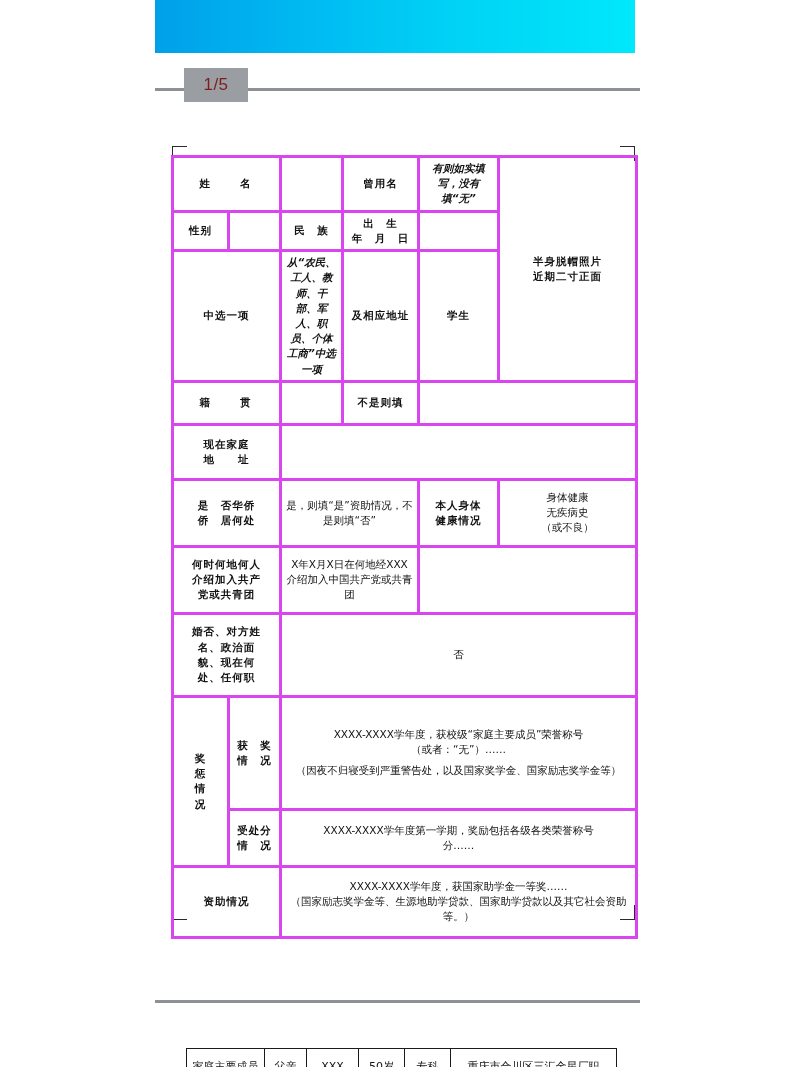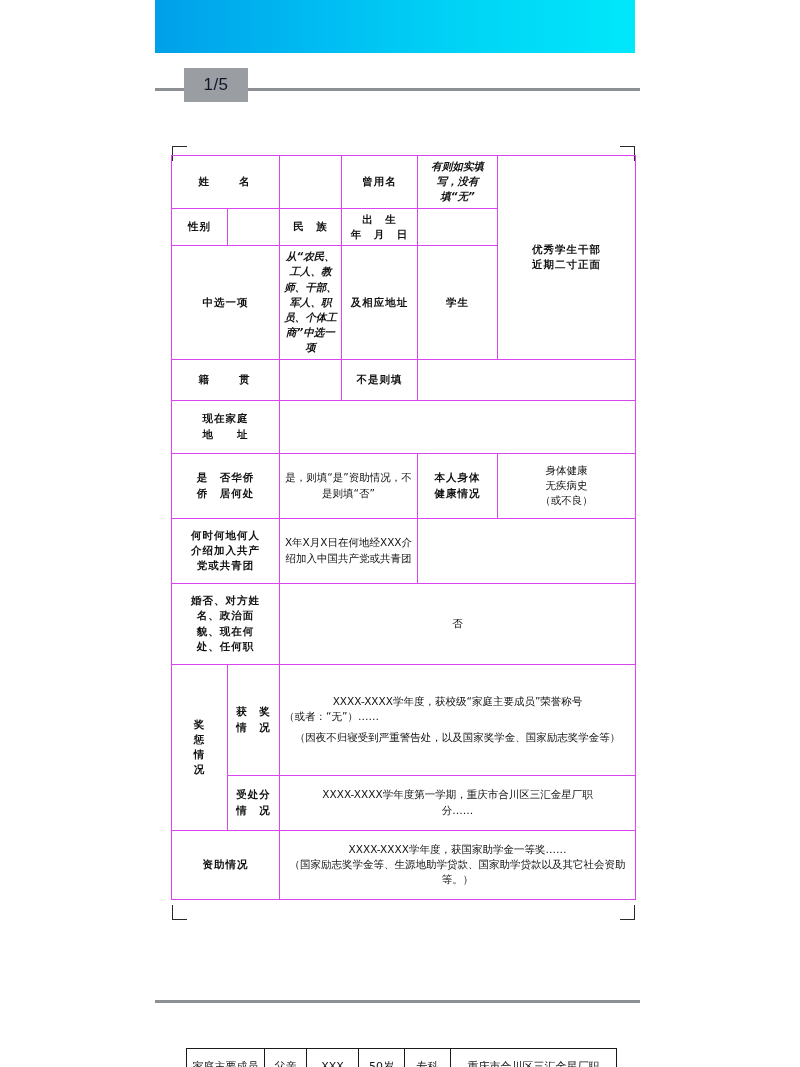--- a/index.html
+++ b/index.html
@@ -40,21 +40,21 @@
   .page-chip {
     position: absolute;
     left: 184px;
     top: 68px;
     width: 64px;
     height: 34px;
     background: #9a9ea3;
     display: flex;
     align-items: center;
     justify-content: center;
-    color: #0f172a;
+    color: #7f1d1d;
     font-size: 17px;
     letter-spacing: 0.5px;
     font-family: "Liberation Sans", sans-serif;
   }
   .bottom-bar {
     position: absolute;
     left: 155px;
     top: 1000px;
     width: 485px;
     height: 3px;
@@ -79,21 +79,21 @@
     top: 155px;
     width: 464px;
   }
   table.form {
     width: 464px;
     border-collapse: collapse;
     table-layout: fixed;
     font-family: "DejaVu Sans", "Liberation Sans", sans-serif;
   }
   table.form td {
-    border: 1px solid #d946ef;
+    border: 3px solid #d946ef;
     padding: 3px 4px;
     vertical-align: middle;
     text-align: center;
     font-size: 10.5px;
     line-height: 1.45;
     color: #111111;
   }
   .lbl {
     font-weight: bold;
     letter-spacing: 3px;
@@ -180,21 +180,21 @@
         <col style="width:80px">
         <col style="width:138px">
       </colgroup>
       <tbody>
 
         <tr>
           <td colspan="2" class="lbl">姓　　名</td>
           <td></td>
           <td class="lbl-n">曾用名</td>
           <td class="tiny-i" style="white-space:pre-line">有则如实填写，没有填“无”</td>
-          <td rowspan="3" class="photo-cell" style="white-space:pre-line">优秀学生干部
+          <td rowspan="3" class="photo-cell" style="white-space:pre-line">半身脱帽照片
 近期二寸正面</td>
         </tr>
 
         <tr>
           <td class="lbl-n">性别</td>
           <td></td>
           <td class="lbl-n">民　族</td>
           <td class="lbl-n" style="white-space:pre-line">出　生
 年　月　日</td>
           <td></td>
@@ -249,30 +249,30 @@
 
         <tr>
           <td rowspan="2" class="vert-lbl" style="white-space:pre-line">奖
 惩
 情
 况</td>
           <td class="lbl-n" style="height:104px; white-space:pre-line">获　奖
 情　况</td>
           <td colspan="4" class="left-note">
             <div>XXXX-XXXX学年度，获校级“家庭主要成员”荣誉称号</div>
-            <div style="text-align:left">（或者：“无”）……</div>
+            <div style="text-align:center">（或者：“无”）……</div>
             <div style="margin-top:6px">（因夜不归寝受到严重警告处，以及国家奖学金、国家励志奖学金等）</div>
           </td>
         </tr>
 
         <tr>
           <td class="lbl-n" style="height:48px; white-space:pre-line">受处分
 情　况</td>
           <td colspan="4" class="center-note">
-            <div>XXXX-XXXX学年度第一学期，重庆市合川区三汇金星厂职</div>
+            <div>XXXX-XXXX学年度第一学期，奖励包括各级各类荣誉称号</div>
             <div>分……</div>
           </td>
         </tr>
 
         <tr>
           <td colspan="2" class="lbl-n" style="height:62px">资助情况</td>
           <td colspan="4" class="left-note">
             <div>XXXX-XXXX学年度，获国家助学金一等奖……</div>
             <div>（国家励志奖学金等、生源地助学贷款、国家助学贷款以及其它社会资助等。）</div>
           </td>

